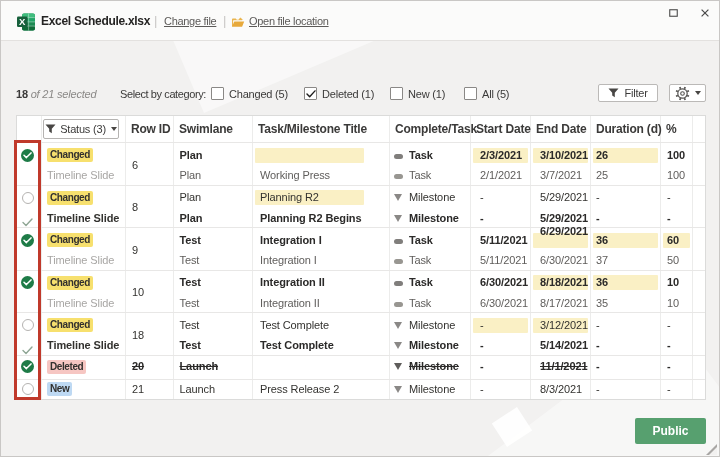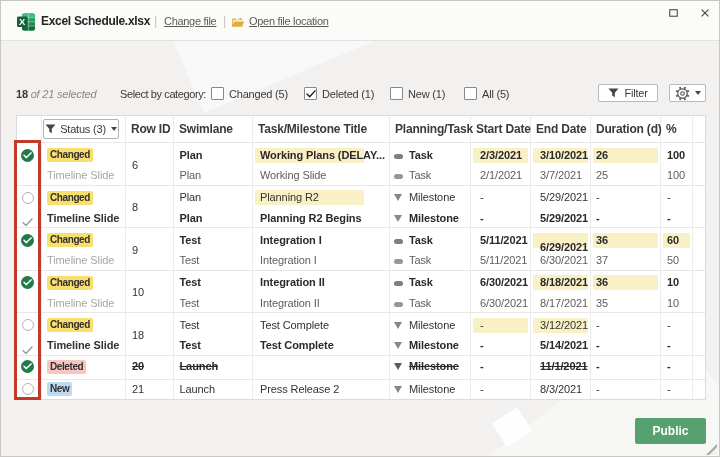--- a/index.html
+++ b/index.html
@@ -124,40 +124,39 @@
 <div class="hl" style="top:26px"></div>
 <div class="hl" style="top:68.5px"></div>
 <div class="hl" style="top:111px"></div>
 <div class="hl" style="top:153.5px"></div>
 <div class="hl" style="top:196px"></div>
 <div class="hl" style="top:238.5px"></div>
 <div class="hl" style="top:262.5px"></div>
 <div class="hdr" style="left:114px;top:4.5px">Row ID</div>
 <div class="hdr" style="left:162px;top:4.5px">Swimlane</div>
 <div class="hdr" style="left:241px;top:4.5px">Task/Milestone Title</div>
-<div class="hdr" style="left:378px;top:4.5px">Planning/Task</div>
+<div class="hdr" style="left:378px;top:4.5px">Complete/Task</div>
 <div class="hdr" style="left:459px;top:4.5px">Start Date</div>
 <div class="hdr" style="left:519px;top:4.5px">End Date</div>
 <div class="hdr" style="left:579px;top:4.5px">Duration (d)</div>
 <div class="hdr" style="left:649px;top:4.5px">%</div>
 <div class="btn" style="left:26px;top:3px;width:76px;height:20px;border-color:#b5b3b1;padding:0 2px">
         <svg width="11" height="10" viewBox="0 0 11 10" style="flex:none">
           <path d="M0.5 0.5 H10.5 L6.8 4.8 V9.3 L4.2 7.6 V4.8 Z" fill="#484644"></path>
         </svg>
         <span style="margin-left:4px">Status (3)</span>
         <span style="margin-left:5px;display:inline-block;width:0;height:0;border-left:3.5px solid transparent;border-right:3.5px solid transparent;border-top:4px solid #484644"></span>
       </div>
 <div class="badge by" style="left:30px;top:32px">Changed</div>
 <div class="c tsg" style="left:30px;top:52px">Timeline Slide</div>
 <div class="c rg" style="left:115px;top:41.5px">6</div>
 <div class="c b1" style="left:162.5px;top:31.5px">Plan</div>
       <div class="c g2" style="left:162.5px;top:52px">Plan</div>
 <div class="hlt" style="left:238px;top:31.5px;width:109px"></div>
-<div class="c b1" style="left:243px;top:31.5px">Working Plans (DELAY...</div>
-<div class="c g2" style="left:243px;top:52px">Working Slide</div>
+<div class="c g2" style="left:243px;top:52px">Working Press</div>
 <div class="c" style="left:377px;top:31.5px"><span style="display:inline-block;width:15px"><span class="pill"></span></span><span class="b1">Task</span></div>
 <div class="c" style="left:377px;top:52px"><span style="display:inline-block;width:15px"><span class="pill pillg"></span></span><span class="g2">Task</span></div>
 <div class="hlt" style="left:456px;top:31.5px;width:54.5px"></div>
       <div class="c b1" style="left:463px;top:31.5px">2/3/2021</div>
       <div class="c g2" style="left:463px;top:52px">2/1/2021</div>
 <div class="hlt" style="left:516px;top:31.5px;width:54.5px"></div>
       <div class="c b1" style="left:523px;top:31.5px">3/10/2021</div>
       <div class="c g2" style="left:523px;top:52px">3/7/2021</div>
 <div class="hlt" style="left:576px;top:31.5px;width:64.5px"></div>
       <div class="c b1" style="left:579px;top:31.5px">26</div>
@@ -187,21 +186,21 @@
 <div class="c rg" style="left:115px;top:126.75px">9</div>
 <div class="c b1" style="left:162.5px;top:116.5px">Test</div>
       <div class="c g2" style="left:162.5px;top:137px">Test</div>
 <div class="c b1" style="left:243px;top:116.5px">Integration I</div>
 <div class="c g2" style="left:243px;top:137px">Integration I</div>
 <div class="c" style="left:377px;top:116.5px"><span style="display:inline-block;width:15px"><span class="pill"></span></span><span class="b1">Task</span></div>
 <div class="c" style="left:377px;top:137px"><span style="display:inline-block;width:15px"><span class="pill pillg"></span></span><span class="g2">Task</span></div>
 <div class="c b1" style="left:463px;top:116.5px">5/11/2021</div>
       <div class="c g2" style="left:463px;top:137px">5/11/2021</div>
 <div class="hlt" style="left:516px;top:116.5px;width:54.5px"></div>
-      <div class="c b1" style="left:523px;top:124px">6/29/2021</div>
+      <div class="c b1" style="left:523px;top:108px">6/29/2021</div>
       <div class="c g2" style="left:523px;top:137px">6/30/2021</div>
 <div class="hlt" style="left:576px;top:116.5px;width:64.5px"></div>
       <div class="c b1" style="left:579px;top:116.5px">36</div>
       <div class="c g2" style="left:579px;top:137px">37</div>
 <div class="hlt" style="left:646px;top:116.5px;width:26.5px"></div>
       <div class="c b1" style="left:650px;top:116.5px">60</div>
       <div class="c g2" style="left:650px;top:137px">50</div>
 <div class="badge by" style="left:30px;top:159.5px">Changed</div>
 <div class="c tsg" style="left:30px;top:179.5px">Timeline Slide</div>
 <div class="c rg" style="left:115px;top:169.25px">10</div>

